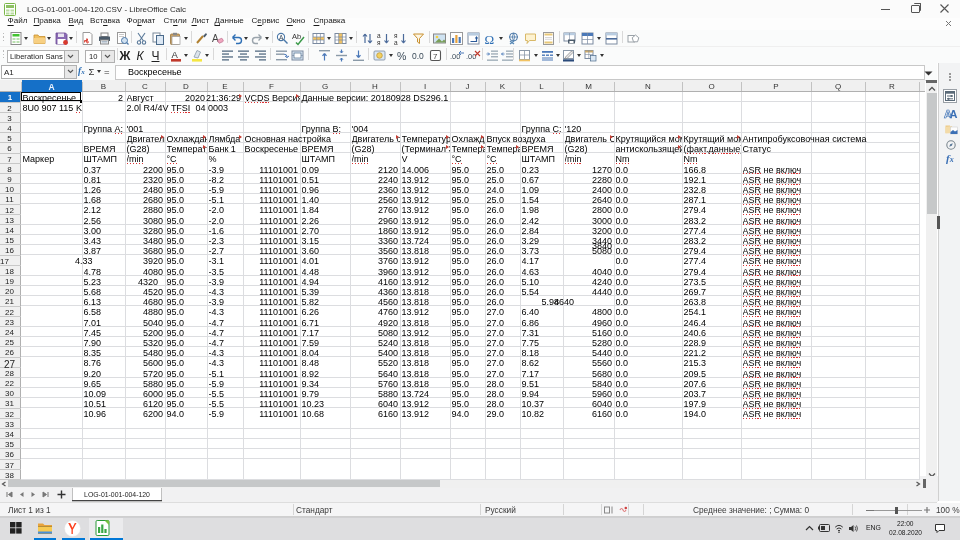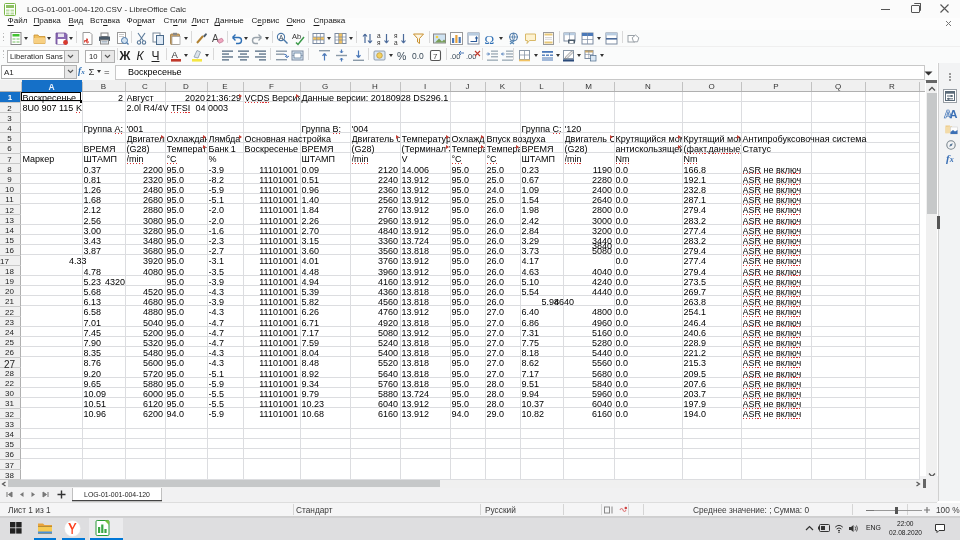--- a/index.html
+++ b/index.html
@@ -599,21 +599,21 @@
 <div class="cell" style="left:105px;top:164.5px;width:58px;text-align:right;">2200</div>
 <div class="cell" style="left:166.5px;top:164.5px;width:40.5px;">95.0</div>
 <div class="cell" style="left:208.5px;top:164.5px;width:34.5px;">-3.9</div>
 <div class="cell" style="left:240px;top:164.5px;width:58px;text-align:right;">11101001</div>
 <div class="cell" style="left:301.5px;top:164.5px;width:48.5px;">0.09</div>
 <div class="cell" style="left:340px;top:164.5px;width:58px;text-align:right;">2120</div>
 <div class="cell" style="left:401.5px;top:164.5px;width:48.5px;">14.006</div>
 <div class="cell" style="left:451.5px;top:164.5px;width:33.5px;">95.0</div>
 <div class="cell" style="left:486.5px;top:164.5px;width:33.5px;">25.0</div>
 <div class="cell" style="left:521.5px;top:164.5px;width:41.5px;">0.23</div>
-<div class="cell" style="left:554px;top:164.5px;width:58px;text-align:right;">1190</div>
+<div class="cell" style="left:554px;top:164.5px;width:58px;text-align:right;">1270</div>
 <div class="cell" style="left:615.5px;top:164.5px;width:66.5px;">0.0</div>
 <div class="cell" style="left:683.5px;top:164.5px;width:57.5px;">166.8</div>
 <div class="cell" style="left:742.5px;top:164.5px;width:68.5px;"><i class="w" style="font-style:normal;">ASR</i> не <i class="w" style="font-style:normal;">включ</i></div>
 <div class="cell" style="left:83.5px;top:174.7px;width:41.5px;">0.81</div>
 <div class="cell" style="left:105px;top:174.7px;width:58px;text-align:right;">2320</div>
 <div class="cell" style="left:166.5px;top:174.7px;width:40.5px;">95.0</div>
 <div class="cell" style="left:208.5px;top:174.7px;width:34.5px;">-8.2</div>
 <div class="cell" style="left:240px;top:174.7px;width:58px;text-align:right;">11101001</div>
 <div class="cell" style="left:301.5px;top:174.7px;width:48.5px;">0.51</div>
 <div class="cell" style="left:340px;top:174.7px;width:58px;text-align:right;">2240</div>
@@ -684,21 +684,21 @@
 <div class="cell" style="left:554px;top:215.5px;width:58px;text-align:right;">3000</div>
 <div class="cell" style="left:615.5px;top:215.5px;width:66.5px;">0.0</div>
 <div class="cell" style="left:683.5px;top:215.5px;width:57.5px;">283.2</div>
 <div class="cell" style="left:742.5px;top:215.5px;width:68.5px;"><i class="w" style="font-style:normal;">ASR</i> не <i class="w" style="font-style:normal;">включ</i></div>
 <div class="cell" style="left:83.5px;top:225.7px;width:41.5px;">3.00</div>
 <div class="cell" style="left:105px;top:225.7px;width:58px;text-align:right;">3280</div>
 <div class="cell" style="left:166.5px;top:225.7px;width:40.5px;">95.0</div>
 <div class="cell" style="left:208.5px;top:225.7px;width:34.5px;">-1.6</div>
 <div class="cell" style="left:240px;top:225.7px;width:58px;text-align:right;">11101001</div>
 <div class="cell" style="left:301.5px;top:225.7px;width:48.5px;">2.70</div>
-<div class="cell" style="left:340px;top:225.7px;width:58px;text-align:right;">4840</div>
+<div class="cell" style="left:340px;top:225.7px;width:58px;text-align:right;">1860</div>
 <div class="cell" style="left:401.5px;top:225.7px;width:48.5px;">13.912</div>
 <div class="cell" style="left:451.5px;top:225.7px;width:33.5px;">95.0</div>
 <div class="cell" style="left:486.5px;top:225.7px;width:33.5px;">26.0</div>
 <div class="cell" style="left:521.5px;top:225.7px;width:41.5px;">2.84</div>
 <div class="cell" style="left:554px;top:225.7px;width:58px;text-align:right;">3200</div>
 <div class="cell" style="left:615.5px;top:225.7px;width:66.5px;">0.0</div>
 <div class="cell" style="left:683.5px;top:225.7px;width:57.5px;">277.4</div>
 <div class="cell" style="left:742.5px;top:225.7px;width:68.5px;"><i class="w" style="font-style:normal;">ASR</i> не <i class="w" style="font-style:normal;">включ</i></div>
 <div class="cell" style="left:83.5px;top:235.9px;width:41.5px;">3.43</div>
 <div class="cell" style="left:105px;top:235.9px;width:58px;text-align:right;">3480</div>
@@ -723,21 +723,21 @@
 <div class="cell" style="left:301.5px;top:246.1px;width:48.5px;">3.60</div>
 <div class="cell" style="left:340px;top:246.1px;width:58px;text-align:right;">3560</div>
 <div class="cell" style="left:401.5px;top:246.1px;width:48.5px;">13.818</div>
 <div class="cell" style="left:451.5px;top:246.1px;width:33.5px;">95.0</div>
 <div class="cell" style="left:486.5px;top:246.1px;width:33.5px;">26.0</div>
 <div class="cell" style="left:521.5px;top:246.1px;width:41.5px;">3.73</div>
 <div class="cell" style="left:554px;top:246.1px;width:58px;text-align:right;">5080</div>
 <div class="cell" style="left:615.5px;top:246.1px;width:66.5px;">0.0</div>
 <div class="cell" style="left:683.5px;top:246.1px;width:57.5px;">279.4</div>
 <div class="cell" style="left:742.5px;top:246.1px;width:68.5px;"><i class="w" style="font-style:normal;">ASR</i> не <i class="w" style="font-style:normal;">включ</i></div>
-<div class="cell" style="left:69px;top:256.3px;width:41.5px;">4.33</div>
+<div class="cell" style="left:75px;top:256.3px;width:41.5px;">4.33</div>
 <div class="cell" style="left:105px;top:256.3px;width:58px;text-align:right;">3920</div>
 <div class="cell" style="left:166.5px;top:256.3px;width:40.5px;">95.0</div>
 <div class="cell" style="left:208.5px;top:256.3px;width:34.5px;">-3.1</div>
 <div class="cell" style="left:240px;top:256.3px;width:58px;text-align:right;">11101001</div>
 <div class="cell" style="left:301.5px;top:256.3px;width:48.5px;">4.01</div>
 <div class="cell" style="left:340px;top:256.3px;width:58px;text-align:right;">3760</div>
 <div class="cell" style="left:401.5px;top:256.3px;width:48.5px;">13.912</div>
 <div class="cell" style="left:451.5px;top:256.3px;width:33.5px;">95.0</div>
 <div class="cell" style="left:486.5px;top:256.3px;width:33.5px;">26.0</div>
 <div class="cell" style="left:521.5px;top:256.3px;width:41.5px;">4.17</div>
@@ -754,21 +754,21 @@
 <div class="cell" style="left:340px;top:266.5px;width:58px;text-align:right;">3960</div>
 <div class="cell" style="left:401.5px;top:266.5px;width:48.5px;">13.912</div>
 <div class="cell" style="left:451.5px;top:266.5px;width:33.5px;">95.0</div>
 <div class="cell" style="left:486.5px;top:266.5px;width:33.5px;">26.0</div>
 <div class="cell" style="left:521.5px;top:266.5px;width:41.5px;">4.63</div>
 <div class="cell" style="left:554px;top:266.5px;width:58px;text-align:right;">4040</div>
 <div class="cell" style="left:615.5px;top:266.5px;width:66.5px;">0.0</div>
 <div class="cell" style="left:683.5px;top:266.5px;width:57.5px;">279.4</div>
 <div class="cell" style="left:742.5px;top:266.5px;width:68.5px;"><i class="w" style="font-style:normal;">ASR</i> не <i class="w" style="font-style:normal;">включ</i></div>
 <div class="cell" style="left:83.5px;top:276.7px;width:41.5px;">5.23</div>
-<div class="cell" style="left:105px;top:276.7px;width:58px;text-align:left;">4320</div>
+<div class="cell" style="left:119px;top:276.7px;width:58px;text-align:center;">4320</div>
 <div class="cell" style="left:166.5px;top:276.7px;width:40.5px;">95.0</div>
 <div class="cell" style="left:208.5px;top:276.7px;width:34.5px;">-3.9</div>
 <div class="cell" style="left:240px;top:276.7px;width:58px;text-align:right;">11101001</div>
 <div class="cell" style="left:301.5px;top:276.7px;width:48.5px;">4.94</div>
 <div class="cell" style="left:340px;top:276.7px;width:58px;text-align:right;">4160</div>
 <div class="cell" style="left:401.5px;top:276.7px;width:48.5px;">13.912</div>
 <div class="cell" style="left:451.5px;top:276.7px;width:33.5px;">95.0</div>
 <div class="cell" style="left:486.5px;top:276.7px;width:33.5px;">26.0</div>
 <div class="cell" style="left:521.5px;top:276.7px;width:41.5px;">5.10</div>
 <div class="cell" style="left:554px;top:276.7px;width:58px;text-align:right;">4240</div>

